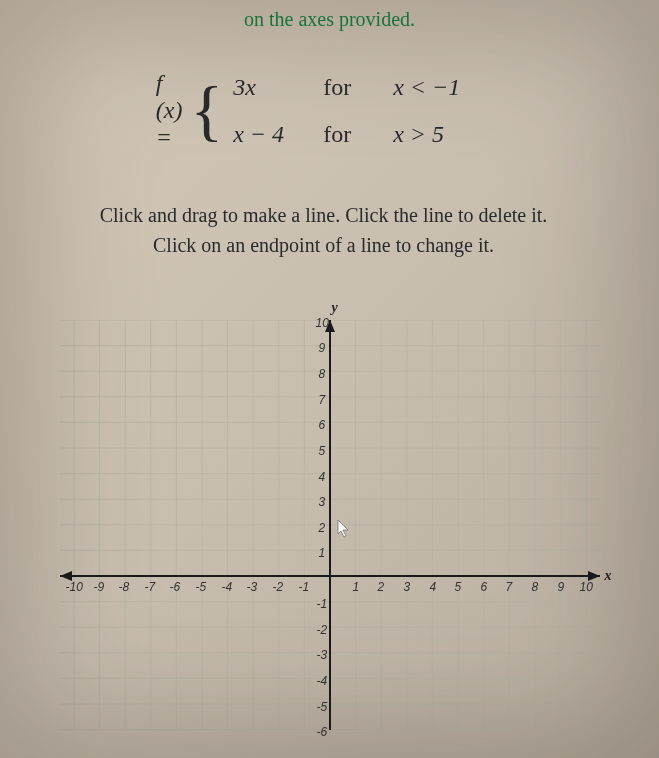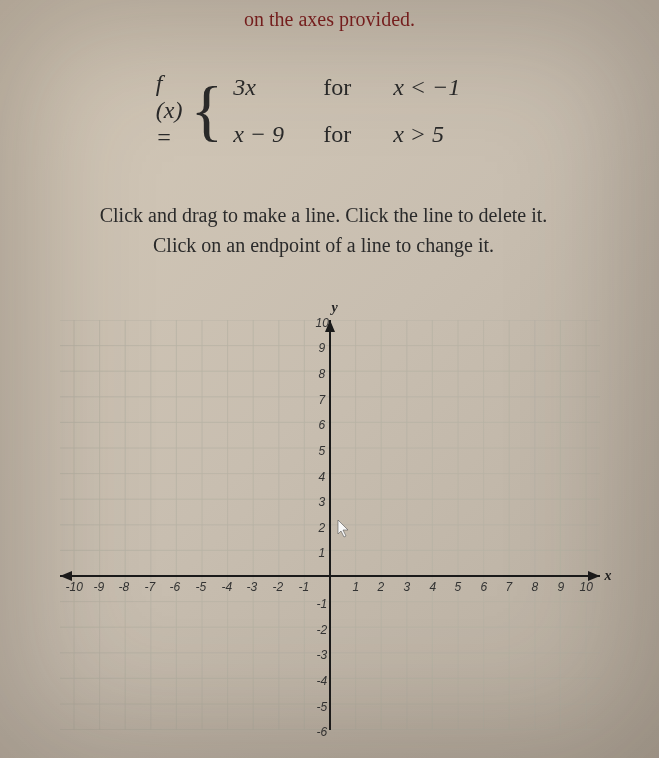--- a/index.html
+++ b/index.html
@@ -11,21 +11,21 @@
       color: #2a2a2a;
       position: relative;
       overflow: hidden;
     }
     .header-fragment {
       position: absolute;
       top: 8px;
       left: 50%;
       transform: translateX(-50%);
       font-size: 20px;
-      color: #7f1d1d;
+      color: #15803d;
       white-space: nowrap;
     }
     .equation-block {
       position: absolute;
       top: 70px;
       left: 50%;
       transform: translateX(-50%);
       display: flex;
       align-items: center;
       font-size: 24px;
@@ -110,21 +110,21 @@
 <div class="equation-block">
   <span class="lhs">f (x) =</span>
   <span class="brace">{</span>
   <div class="cases">
     <div class="case-row">
       <span class="case-expr">3x</span>
       <span class="case-for">for</span>
       <span class="case-cond">x &lt; −1</span>
     </div>
     <div class="case-row">
-      <span class="case-expr">x − 9</span>
+      <span class="case-expr">x − 4</span>
       <span class="case-for">for</span>
       <span class="case-cond">x &gt; 5</span>
     </div>
   </div>
 </div>
 
 <div class="instructions">
   <div>Click and drag to make a line. Click the line to delete it.</div>
   <div>Click on an endpoint of a line to change it.</div>
 </div>

